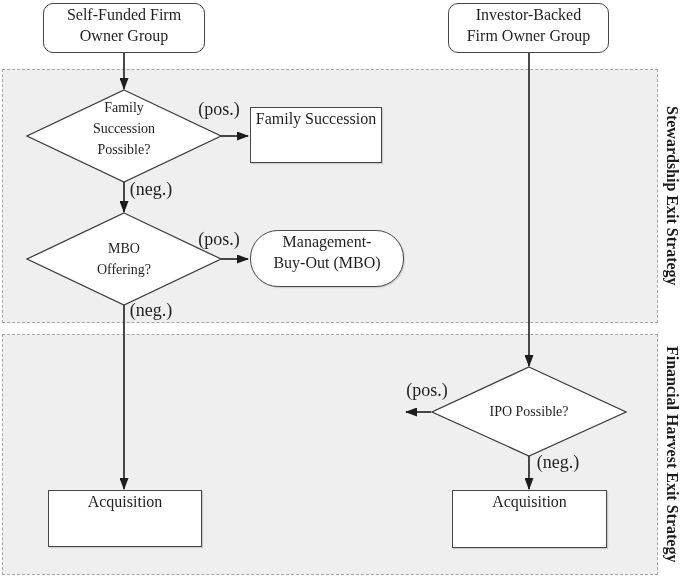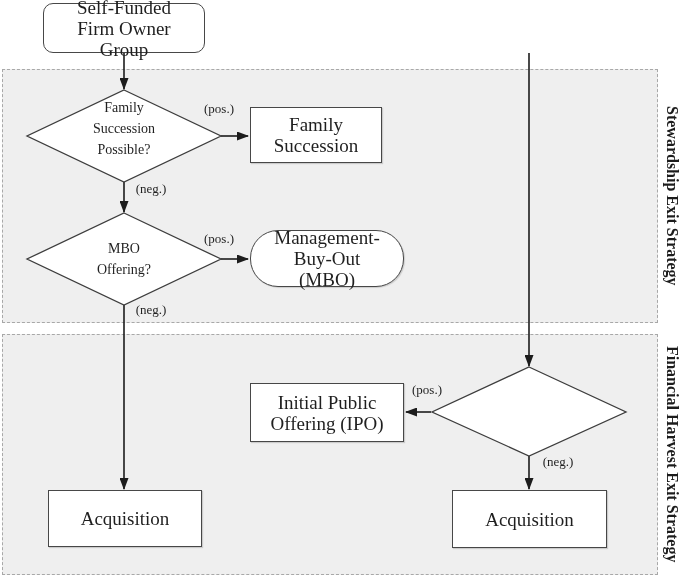--- a/index.html
+++ b/index.html
@@ -37,24 +37,24 @@
   .region-label-financial   { left: 659px; top: 334px; height: 241px; }
 
   svg.connectors { position: absolute; left: 0; top: 0; }
 
   .node {
     position: absolute;
     box-sizing: border-box;
     background: #ffffff;
     border: 1.4px solid #474747;
     display: flex;
-    align-items: center;
+    align-items: flex-start;
     justify-content: center;
     text-align: center;
-    font-size: 19px;
+    font-size: 16px;
     line-height: 21px;
   }
   .terminal { border-radius: 10px; }
   .process  { box-shadow: 1px 1px 1px rgba(0,0,0,0.15); }
   .terminal-self     { left: 43px;  top: 3px;   width: 162px; height: 50px; }
   .terminal-investor { left: 448px; top: 3px;   width: 161px; height: 50px; }
   .process-family    { left: 250px; top: 107px; width: 132px; height: 56px; }
   .process-mbo       { left: 250px; top: 230px; width: 154px; height: 57px; border-radius: 28px; }
   .process-ipo       { left: 250px; top: 383px; width: 154px; height: 59px; }
   .process-acq-left  { left: 48px;  top: 490px; width: 154px; height: 57px; }
@@ -74,21 +74,21 @@
   .diamond-label-ipo    { left: 431px; top: 367px; width: 196px; height: 89px; }
 
   .wrap-120 { max-width: 120px; }
   .wrap-140 { max-width: 140px; }
   .wrap-84  { max-width: 84px; }
 
   .edge-label {
     position: absolute;
     width: 48px;
     text-align: center;
-    font-size: 13px;
+    font-size: 18px;
     line-height: 16px;
     color: #1f1f1f;
   }
   .edge-pos-family { left: 195px; top: 101px; }
   .edge-neg-family { left: 127px; top: 181px; }
   .edge-pos-mbo    { left: 195px; top: 231px; }
   .edge-neg-mbo    { left: 127px; top: 302px; }
   .edge-pos-ipo    { left: 403px; top: 382px; }
   .edge-neg-ipo    { left: 534px; top: 454px; }
 </style>
@@ -120,43 +120,46 @@
     <line x1="529" y1="456" x2="529" y2="489" stroke="#1c1c1c" stroke-width="1.6" marker-end="url(#ah)"></line>
 
     <polygon points="124,90 221,136 124,182 27,136" fill="#ffffff" stroke="#3d3d3d" stroke-width="1.3"></polygon>
     <polygon points="124,213 221,259 124,305 27,259" fill="#ffffff" stroke="#3d3d3d" stroke-width="1.3"></polygon>
     <polygon points="529,367 626,412 529,456 432,412" fill="#ffffff" stroke="#3d3d3d" stroke-width="1.3"></polygon>
   </svg>
 
   <div class="node terminal terminal-self">
     <span class="wrap-120">Self-Funded Firm Owner Group</span>
   </div>
+  <div class="node terminal terminal-investor">
+    <span class="wrap-140">Investor-Backed Firm Owner Group</span>
+  </div>
 
   <div class="node process process-family">
     <span class="wrap-140">Family Succession</span>
   </div>
   <div class="node process process-mbo">
     <span class="wrap-120">Management-Buy-Out (MBO)</span>
-  </div>
-  <div class="node process process-ipo">
-    <span class="wrap-120">Initial Public Offering (IPO)</span>
   </div>
   <div class="node process process-acq-left">
     <span class="wrap-140">Acquisition</span>
   </div>
   <div class="node process process-acq-right">
     <span class="wrap-140">Acquisition</span>
   </div>
 
   <div class="diamond-label diamond-label-family">
     <span class="wrap-84">Family Succession Possible?</span>
   </div>
   <div class="diamond-label diamond-label-mbo">
     <span class="wrap-84">MBO Offering?</span>
   </div>
+  <div class="diamond-label diamond-label-ipo">
+    <span class="wrap-84">IPO Possible?</span>
+  </div>
 
   <div class="edge-label edge-pos-family">(pos.)</div>
   <div class="edge-label edge-neg-family">(neg.)</div>
   <div class="edge-label edge-pos-mbo">(pos.)</div>
   <div class="edge-label edge-neg-mbo">(neg.)</div>
   <div class="edge-label edge-pos-ipo">(pos.)</div>
   <div class="edge-label edge-neg-ipo">(neg.)</div>
 
 </div>
 

